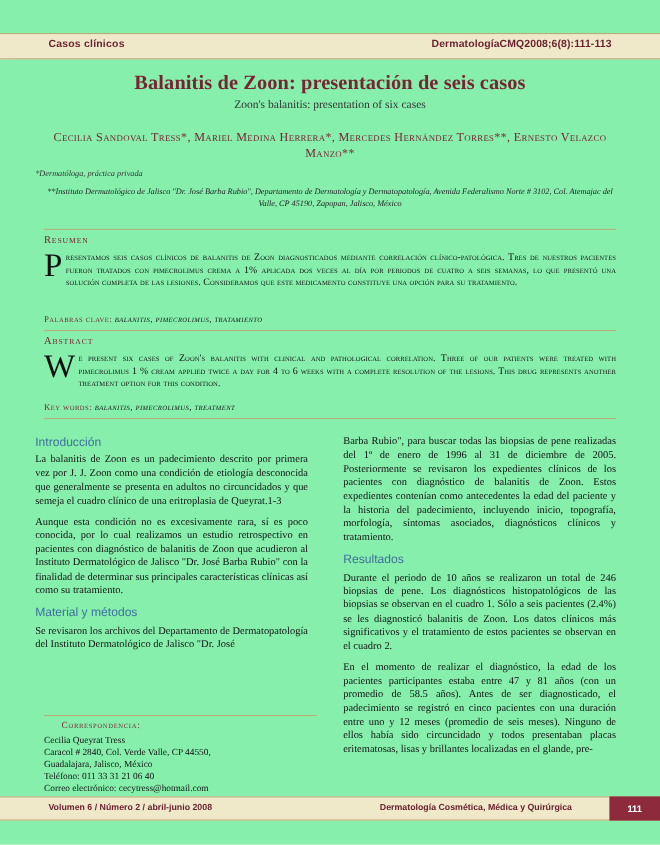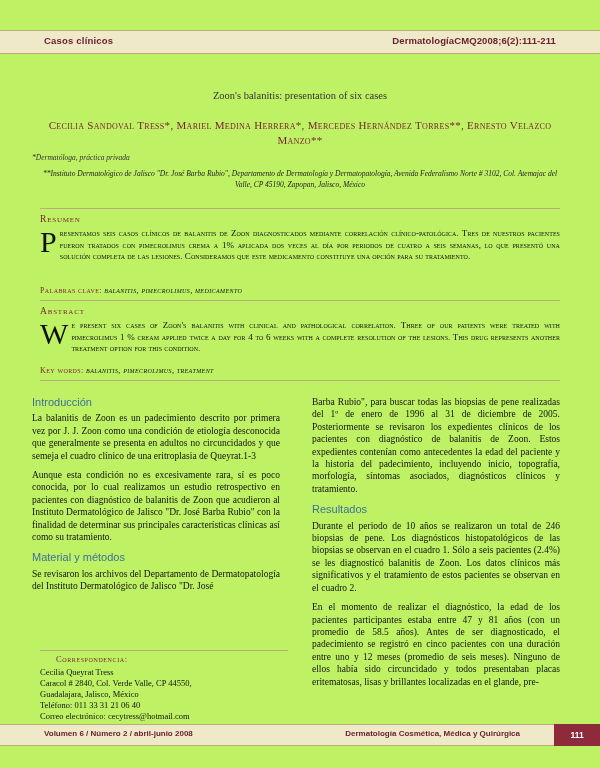--- a/index.html
+++ b/index.html
@@ -5,21 +5,21 @@
   * { box-sizing: border-box; }
   html, body {
     margin: 0; padding: 0;
     width: 600px; height: 768px;
     background: #ffffff;
     font-family: "Liberation Serif", serif;
   }
   .page {
     position: relative;
     width: 600px; height: 768px;
-    background: #bef264;
+    background: #86efac;
     overflow: hidden;
   }
 
   
   .header-bar {
     position: absolute;
     left: 0; top: 30px;
     width: 600px; height: 24px;
     background: #efe9c9;
     border-top: 1px solid #b9ae7a;
@@ -240,31 +240,32 @@
   }
 </style>
 </head>
 <body>
 
 <div class="page">
 
   <div class="edge"></div>
   <div class="header-bar"></div>
   <div class="header-left">Casos clínicos</div>
-  <div class="header-right">DermatologíaCMQ2008;6(2):111-211</div>
-
+  <div class="header-right">DermatologíaCMQ2008;6(8):111-113</div>
+
+  <div class="title">Balanitis de Zoon: presentación de seis casos</div>
   <div class="subtitle">Zoon's balanitis: presentation of six cases</div>
   <div class="authors">Cecilia Sandoval Tress*, Mariel Medina Herrera*, Mercedes Hernández Torres**, Ernesto Velazco Manzo**</div>
   <div class="affil-role">*Dermatóloga, práctica privada</div>
   <div class="affil">**Instituto Dermatológico de Jalisco "Dr. José Barba Rubio", Departamento de Dermatología y Dermatopatología, Avenida Federalismo Norte # 3102, Col. Atemajac del Valle, CP 45190, Zapopan, Jalisco, México</div>
 
   <div class="rule" style="top:208px;"></div>
   <div class="sec-label" style="top:214px;">Resumen</div>
   <div class="abs-body" style="top:228px;"><span class="dropcap">P</span><span>resentamos seis casos clínicos de balanitis de Zoon diagnosticados mediante correlación clínico-patológica. Tres de nuestros pacientes fueron tratados con pimecrolimus crema a 1% aplicada dos veces al día por periodos de cuatro a seis semanas, lo que presentó una solución completa de las lesiones. Consideramos que este medicamento constituye una opción para su tratamiento.</span></div>
-  <div class="keywords" style="top:286px;"><span>Palabras clave:</span> <span class="kw">balanitis, pimecrolimus, medicamento</span></div>
+  <div class="keywords" style="top:286px;"><span>Palabras clave:</span> <span class="kw">balanitis, pimecrolimus, tratamiento</span></div>
 
   <div class="rule" style="top:300px;"></div>
   <div class="sec-label" style="top:306px;">Abstract</div>
   <div class="abs-body" style="top:320px;"><span class="dropcap">W</span><span>e present six cases of Zoon's balanitis with clinical and pathological correlation. Three of our patients were treated with pimecrolimus 1 % cream applied twice a day for 4 to 6 weeks with a complete resolution of the lesions. This drug represents another treatment option for this condition.</span></div>
   <div class="keywords" style="top:366px;"><span>Key words:</span> <span class="kw">balanitis, pimecrolimus, treatment</span></div>
   <div class="rule" style="top:380px;"></div>
 
   <div class="col col-left">
     <div class="h2">Introducción</div>
     <p>La balanitis de Zoon es un padecimiento descrito por primera vez por J. J. Zoon como una condición de etiología desconocida que generalmente se presenta en adultos no circuncidados y que semeja el cuadro clínico de una eritroplasia de Queyrat.1-3</p>

